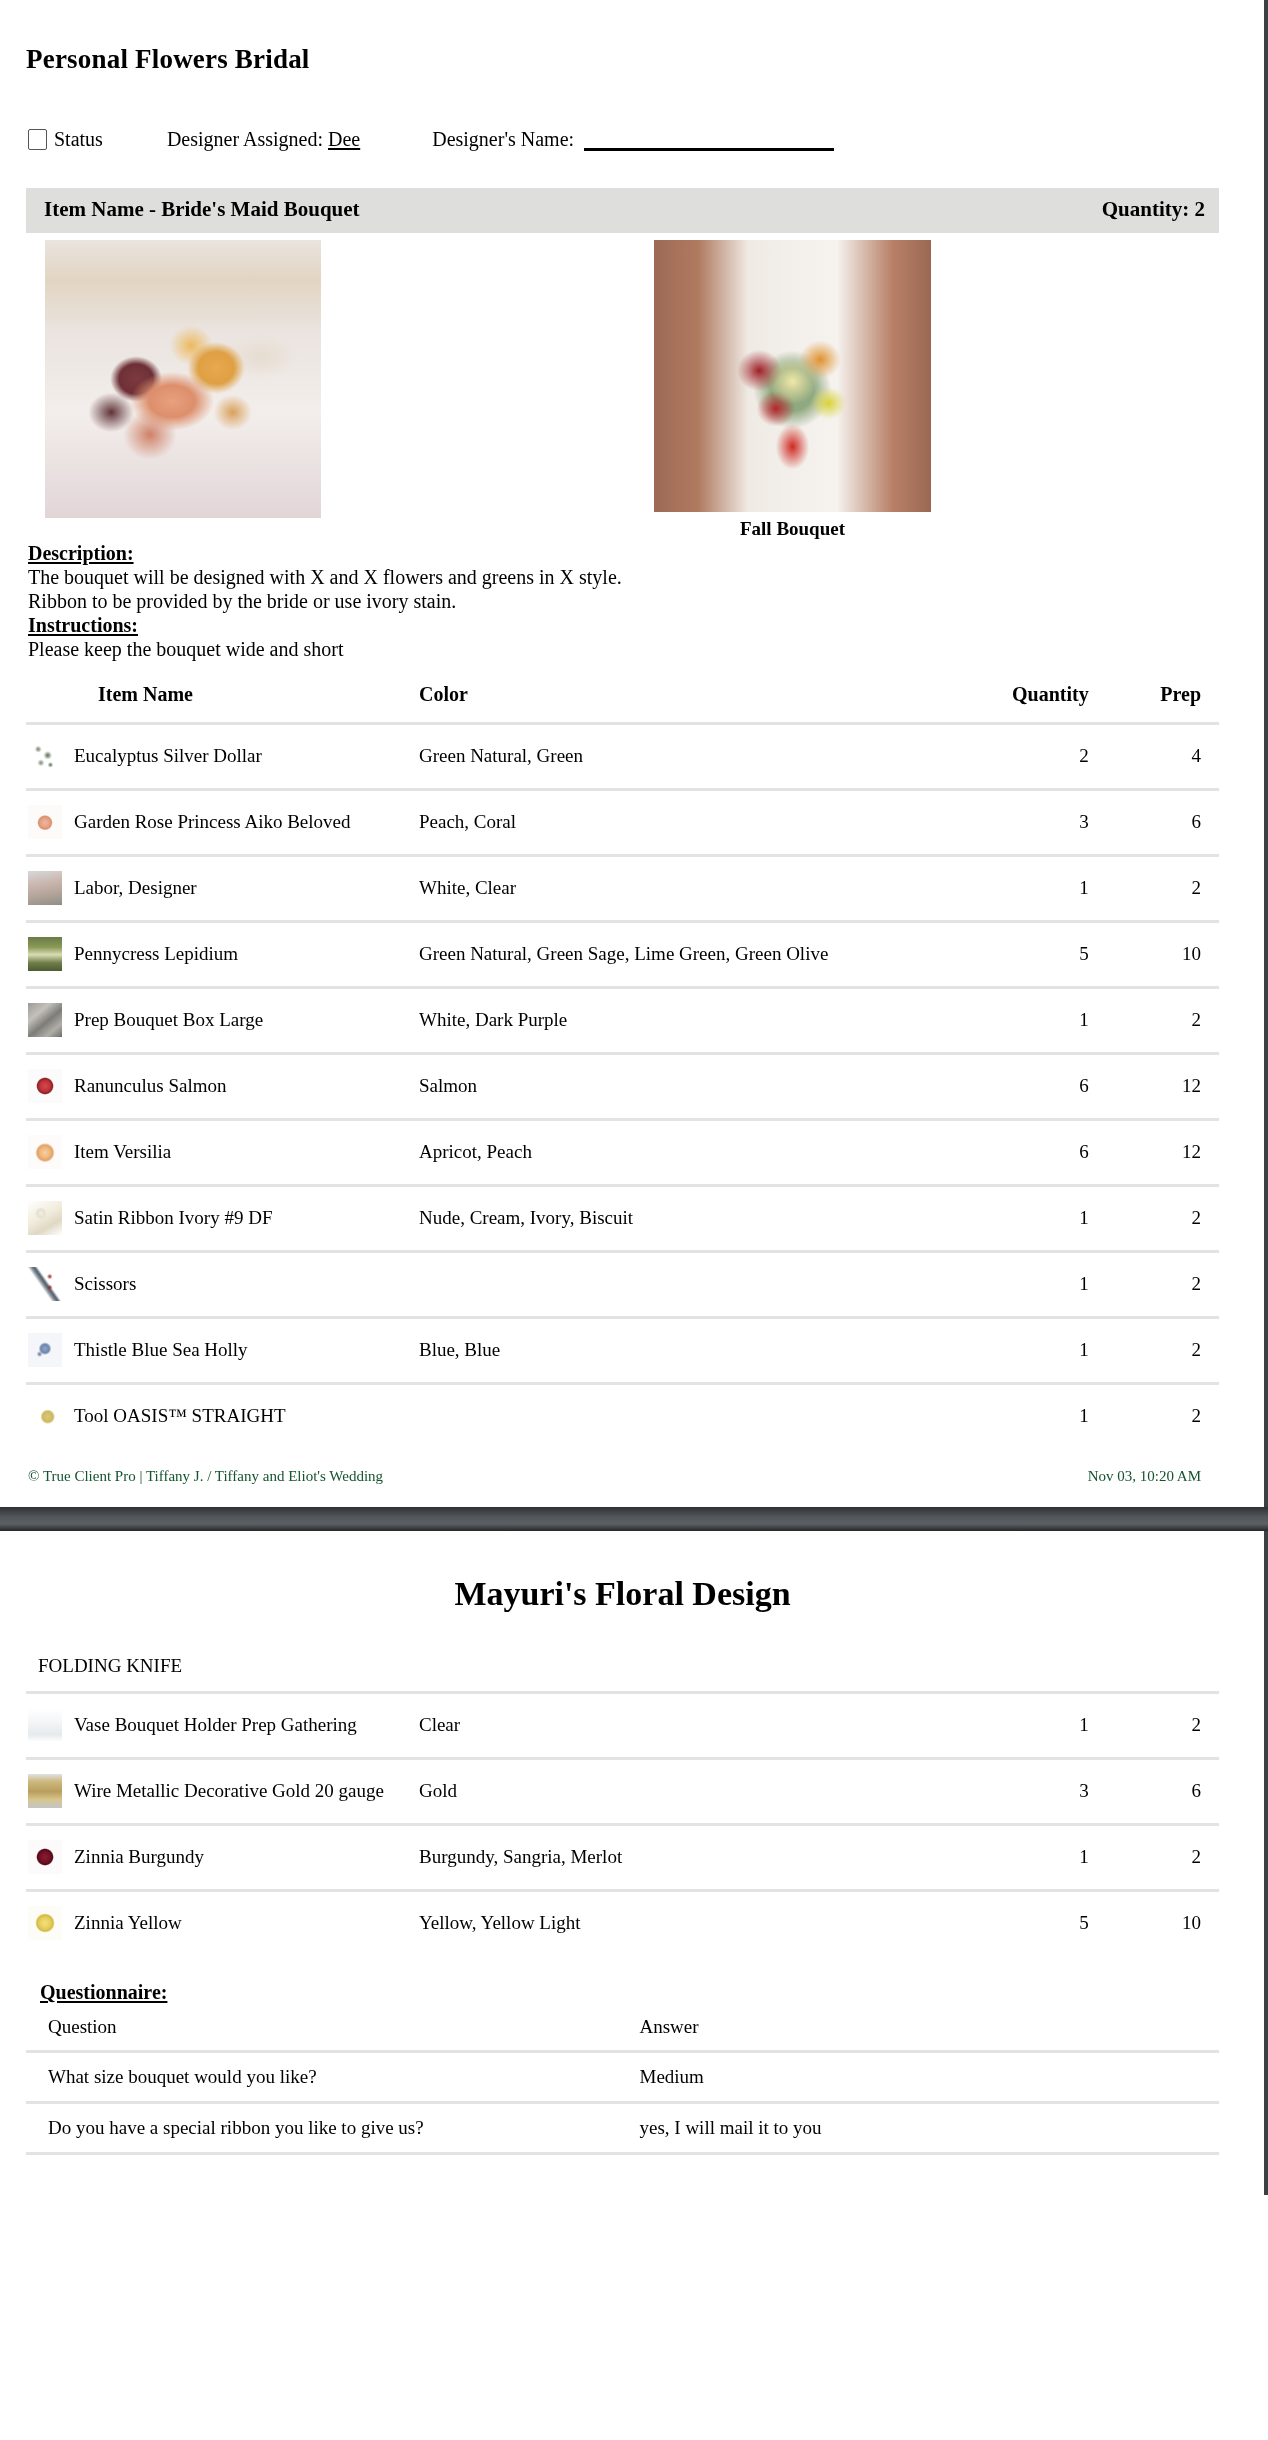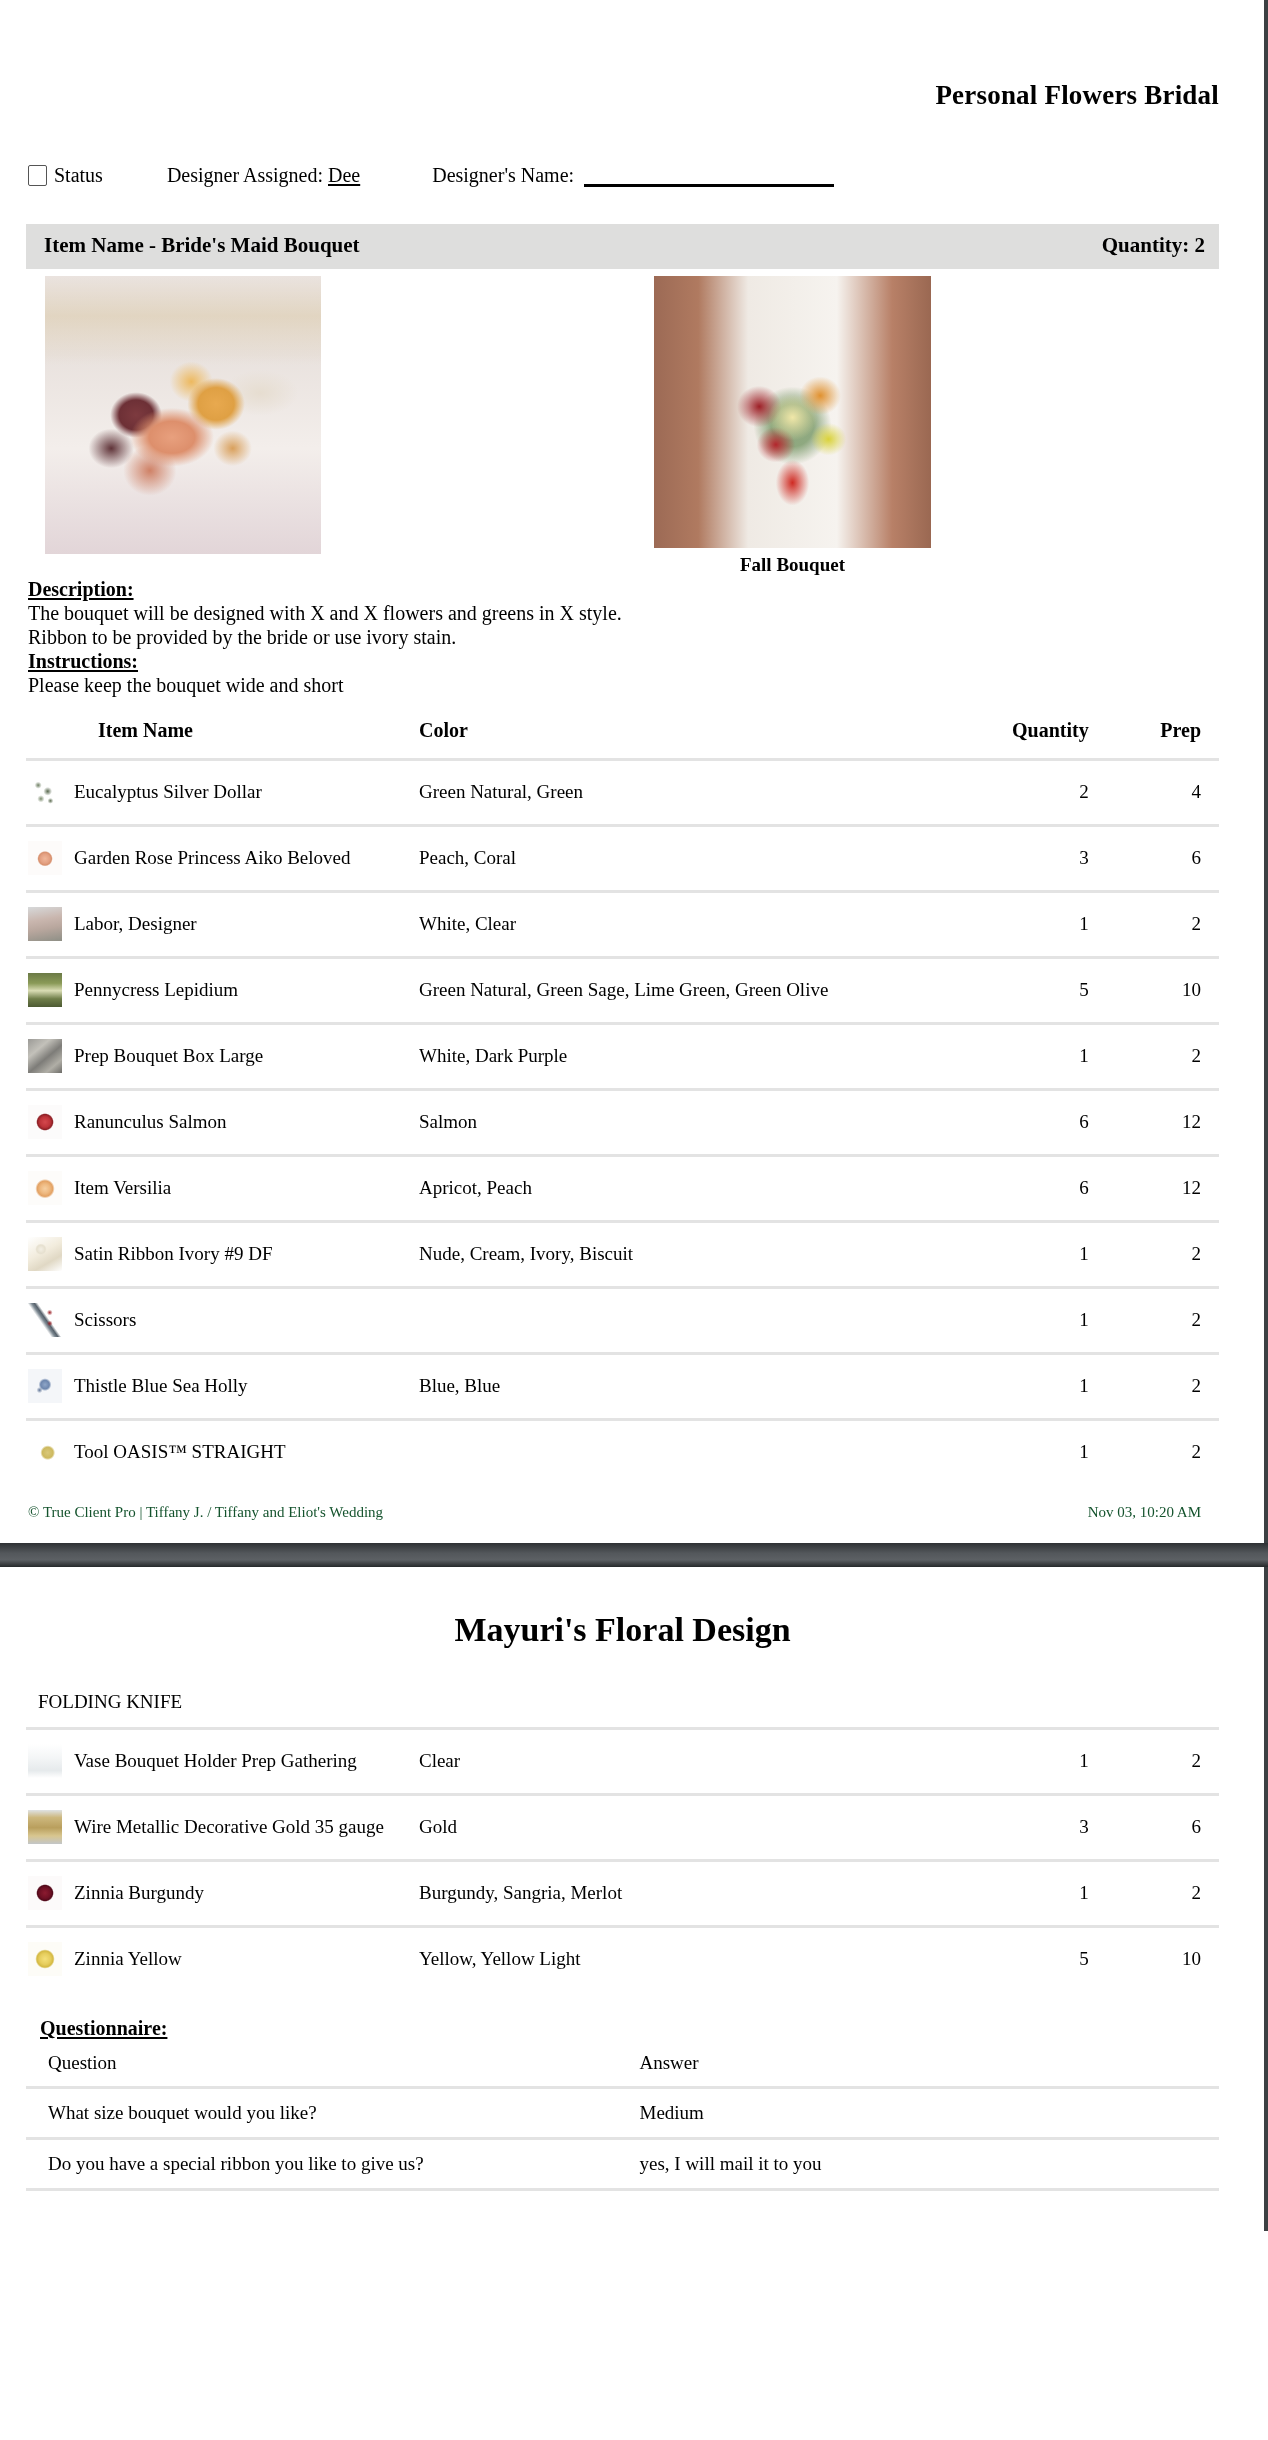--- a/index.html
+++ b/index.html
@@ -26,24 +26,24 @@
     width: 1268px;
   }
   .page-inner {
     padding: 0 26px;
     box-sizing: border-box;
     width: 1245px;
   }
 
   
   .doc-title {
-    text-align: right;
+    text-align: left;
     font-size: 27px;
     font-weight: bold;
-    padding-top: 80px;
+    padding-top: 44px;
     letter-spacing: 0.2px;
   }
 
   
   .status-row {
     display: flex;
     align-items: center;
     margin-top: 53px;
     font-size: 20px;
     padding-left: 2px;
@@ -481,21 +481,21 @@
             <col class="c-prep">
           </colgroup>
         <tbody id="p2-body">
             <tr>
               <td class="t-name"><span class="thumb th-vase"></span><span class="nm">Vase Bouquet Holder Prep Gathering</span></td>
               <td class="t-color">Clear</td>
               <td class="t-qty">1</td>
               <td class="t-prep">2</td>
             </tr>
             <tr>
-              <td class="t-name"><span class="thumb th-wire"></span><span class="nm">Wire Metallic Decorative Gold 35 gauge</span></td>
+              <td class="t-name"><span class="thumb th-wire"></span><span class="nm">Wire Metallic Decorative Gold 20 gauge</span></td>
               <td class="t-color">Gold</td>
               <td class="t-qty">3</td>
               <td class="t-prep">6</td>
             </tr>
             <tr>
               <td class="t-name"><span class="thumb th-zinnia-b"></span><span class="nm">Zinnia Burgundy</span></td>
               <td class="t-color">Burgundy, Sangria, Merlot</td>
               <td class="t-qty">1</td>
               <td class="t-prep">2</td>
             </tr>

